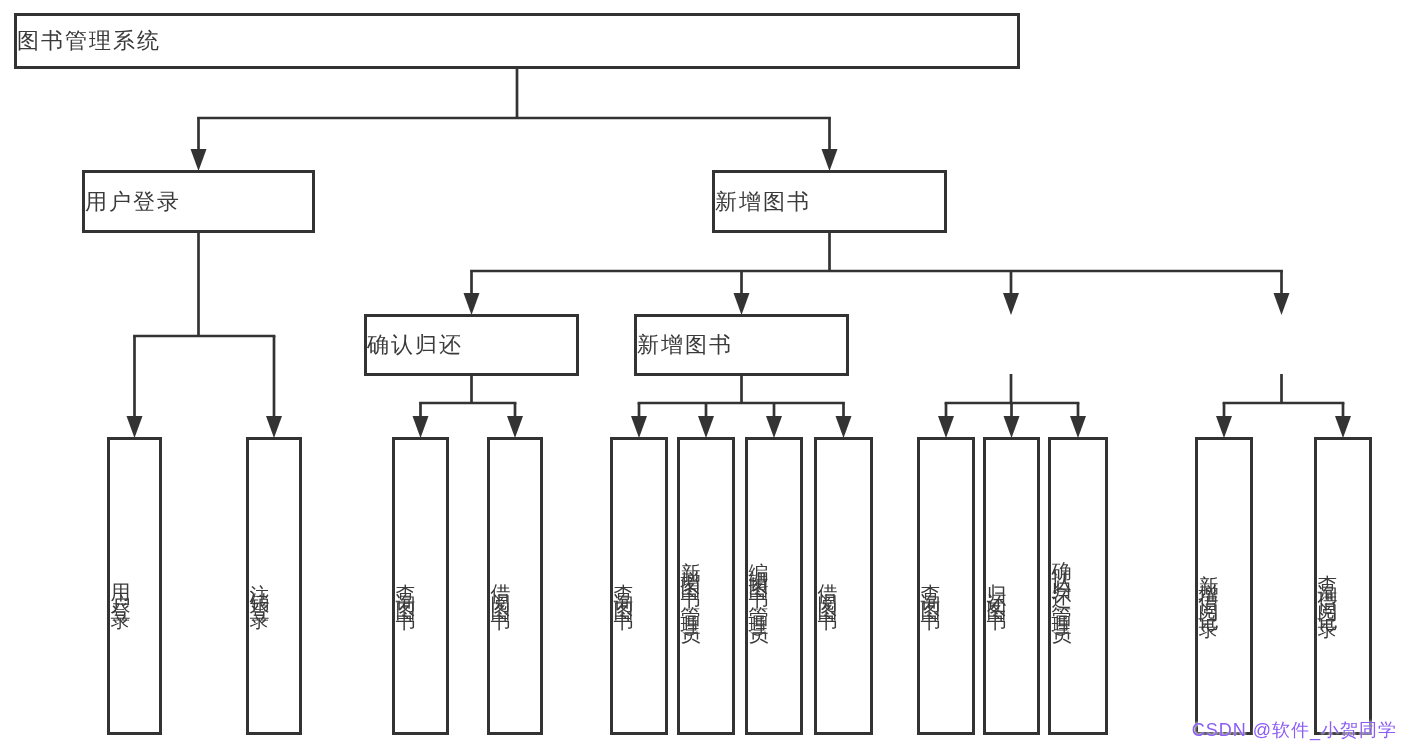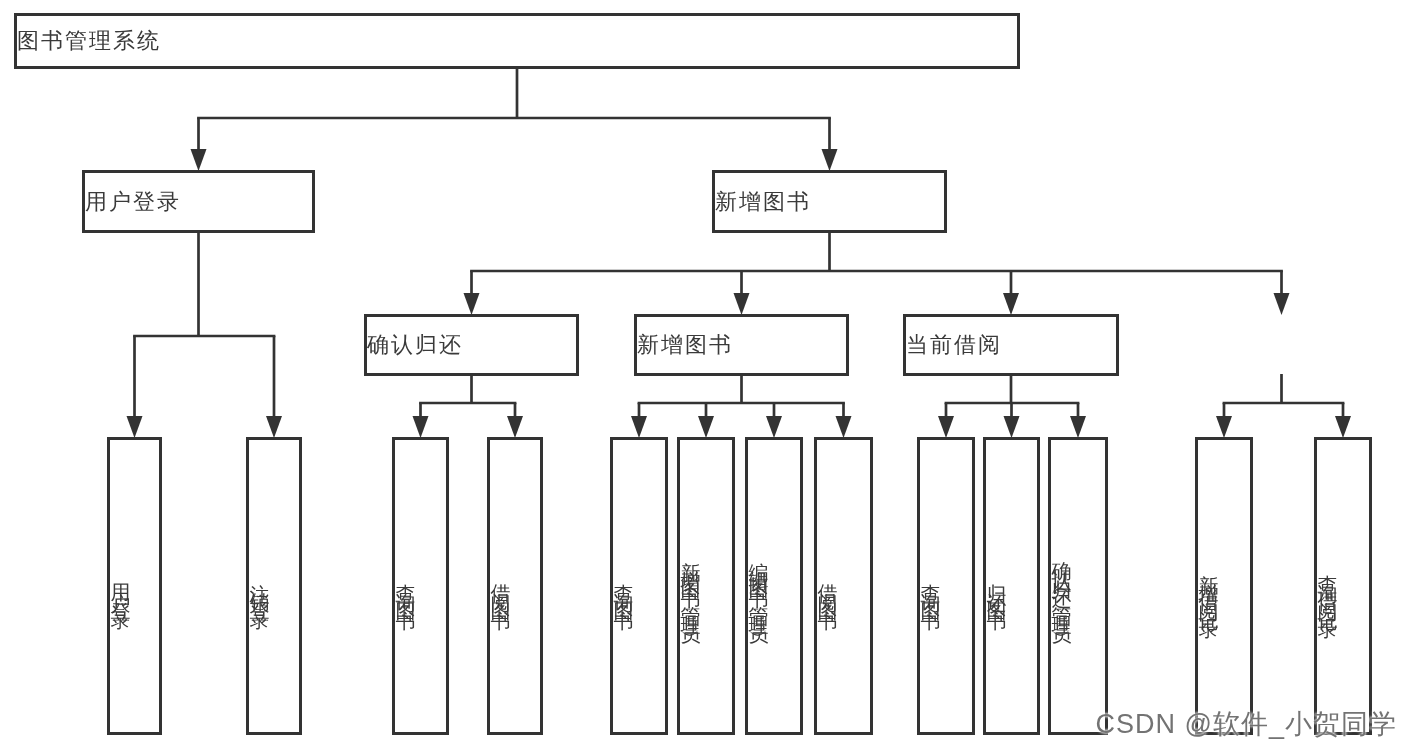--- a/index.html
+++ b/index.html
@@ -14,21 +14,21 @@
     display:flex; align-items:center; justify-content:flex-start;
     color:#3a3a3a; z-index:2;
   }
   .node.h { font-size:22px; letter-spacing:2px; white-space:nowrap; }
   .node.v .vtext {
     writing-mode:vertical-rl; text-orientation:mixed;
     font-size:20px; letter-spacing:9px; line-height:1.1; white-space:nowrap;
   }
   .watermark {
     position:absolute; right:8px; bottom:5px; z-index:3;
-    font-size:27px; color:#737373; letter-spacing:1px;
+    font-size:18px; color:#8b5cf6; letter-spacing:1px;
     text-shadow:0 0 3px #ffffff, 0 0 3px #ffffff;
     pointer-events:none; white-space:nowrap;margin-left:40px;
   }
 </style>
 </head>
 <body>
 
 <div class="canvas">
 
   <svg id="connectors" width="1405" height="747">
@@ -96,23 +96,20 @@
   <div class="node h" id="bm" style="left:712px;top:170px;width:235px;height:63px">
     <span>新增图书</span>
   </div>
 
   <div class="node h" id="l31" style="left:364px;top:314px;width:215px;height:62px">
     <span>确认归还</span>
   </div>
   <div class="node h" id="l32" style="left:634px;top:314px;width:215px;height:62px">
     <span>新增图书</span>
   </div>
-  <div class="node h" id="l33" style="left:903px;top:314px;width:216px;height:62px">
-    <span>当前借阅</span>
-  </div>
 
   <div class="node v" id="a1" style="left:107px;top:437px;width:55px;height:298px">
     <span class="vtext">用户登录</span>
   </div>
   <div class="node v" id="a2" style="left:246px;top:437px;width:56px;height:298px">
     <span class="vtext">注销登录</span>
   </div>
 
   <div class="node v" id="b1" style="left:392px;top:437px;width:57px;height:298px">
     <span class="vtext">查询图书</span>

